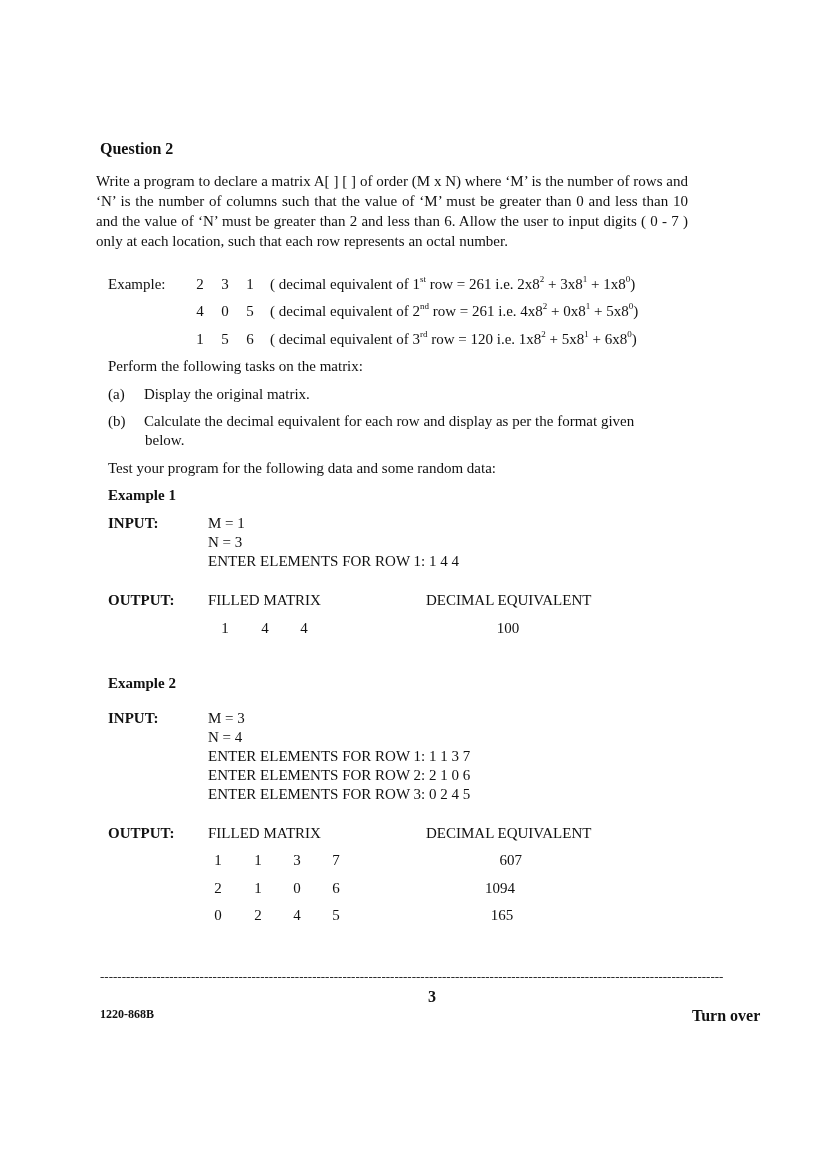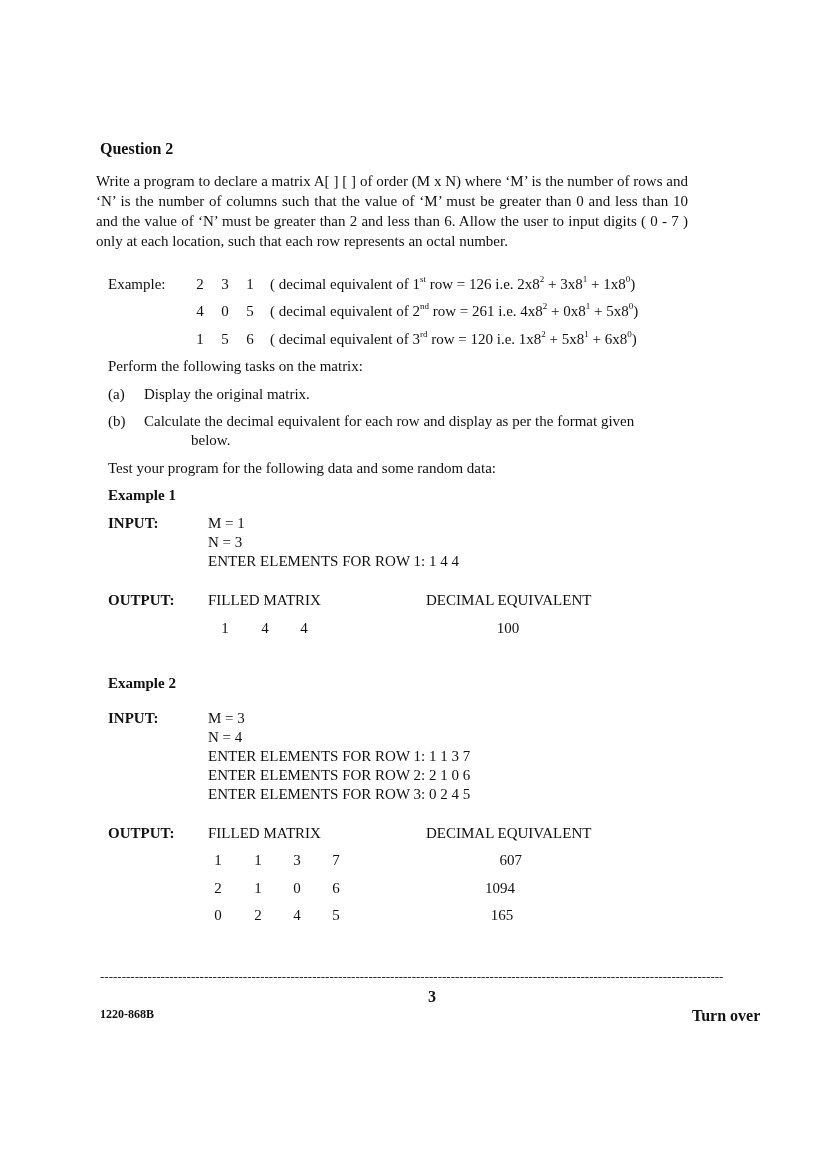--- a/index.html
+++ b/index.html
@@ -21,21 +21,21 @@
 <div class="abs bold" style="left:100px; top:140px; font-size:16px;">Question 2</div>
 
 <div class="para" style="top:171px;">Write a program to declare a matrix A[ ] [ ] of order (M x N) where ‘M’ is the number of rows and ‘N’ is the number of columns such that the value of ‘M’ must be greater than 0 and less than 10 and the value of ‘N’ must be greater than 2 and less than 6. Allow the user to input digits ( 0 - 7 ) only at each location, such that each row represents an octal number.</div>
 
 <div class="abs" style="left:108px; top:276px;">Example:</div>
 
 <div>
   <span class="cell" style="left:190px; top:276px;">2</span>
   <span class="cell" style="left:215px; top:276px;">3</span>
   <span class="cell" style="left:240px; top:276px;">1</span>
-  <span class="abs" style="left:270px; top:276px;"><span>( decimal equivalent of 1</span><sup>st</sup><span> row = 126  i.e. 2x8</span><sup>2</sup><span> + 3x8</span><sup>1</sup><span> + 1x8</span><sup>0</sup><span>)</span></span>
+  <span class="abs" style="left:270px; top:276px;"><span>( decimal equivalent of 1</span><sup>st</sup><span> row = 261  i.e. 2x8</span><sup>2</sup><span> + 3x8</span><sup>1</sup><span> + 1x8</span><sup>0</sup><span>)</span></span>
 </div>
 
 <div>
   <span class="cell" style="left:190px; top:303px;">4</span>
   <span class="cell" style="left:215px; top:303px;">0</span>
   <span class="cell" style="left:240px; top:303px;">5</span>
   <span class="abs" style="left:270px; top:303px;"><span>( decimal equivalent of 2</span><sup>nd</sup><span> row = 261  i.e. 4x8</span><sup>2</sup><span> + 0x8</span><sup>1</sup><span> + 5x8</span><sup>0</sup><span>)</span></span>
 </div>
 
 <div>
@@ -43,21 +43,21 @@
   <span class="cell" style="left:215px; top:331px;">5</span>
   <span class="cell" style="left:240px; top:331px;">6</span>
   <span class="abs" style="left:270px; top:331px;"><span>( decimal equivalent of 3</span><sup>rd</sup><span> row  = 120  i.e. 1x8</span><sup>2</sup><span> + 5x8</span><sup>1</sup><span> + 6x8</span><sup>0</sup><span>)</span></span>
 </div>
 
 <div class="abs" style="left:108px; top:358px;">Perform the following tasks on the matrix:</div>
 <div class="abs" style="left:108px; top:386px;">(a)</div>
 <div class="abs" style="left:144px; top:386px;">Display the original matrix.</div>
 <div class="abs" style="left:108px; top:413px;">(b)</div>
 <div class="abs" style="left:144px; top:413px;">Calculate the decimal equivalent for each row and display as per the format given</div>
-<div class="abs" style="left:145px; top:432px;margin-left:46px;">below.</div>
+<div class="abs" style="left:145px; top:432px;">below.</div>
 <div class="abs" style="left:108px; top:460px;">Test your program for the following data and some random data:</div>
 
 <div class="abs bold" style="left:108px; top:487px;">Example 1</div>
 <div class="abs bold" style="left:108px; top:515px;">INPUT:</div>
 <div class="abs" style="left:208px; top:515px;">M = 1</div>
 <div class="abs" style="left:208px; top:534px;font-family:Liberation Serif, serif;">N  = 3</div>
 <div class="abs" style="left:208px; top:553px;">ENTER ELEMENTS FOR ROW 1:  1  4  4</div>
 
 <div class="abs bold" style="left:108px; top:592px;">OUTPUT:</div>
 <div class="abs" style="left:208px; top:592px;">FILLED MATRIX</div>

